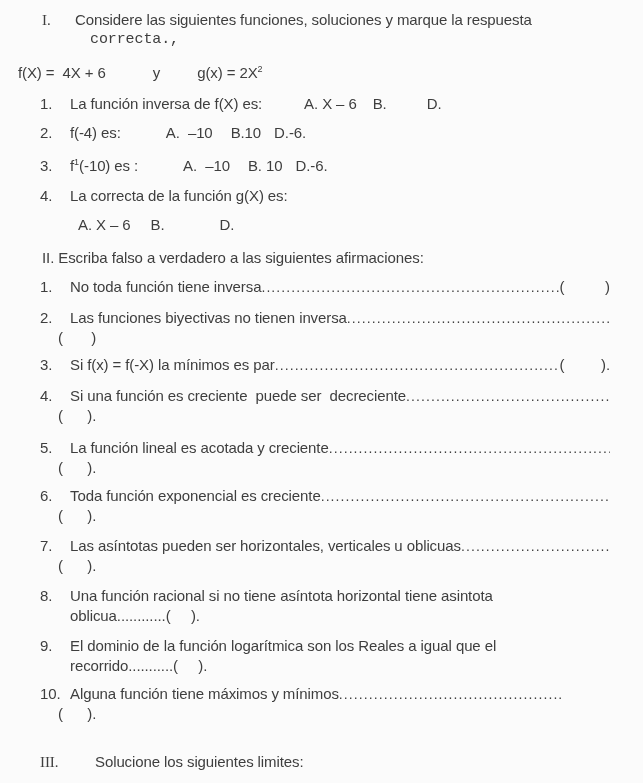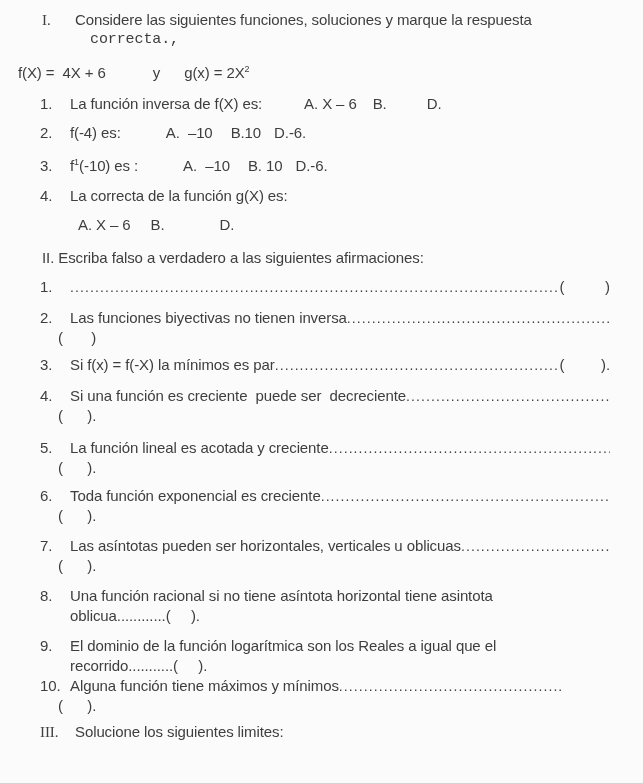--- a/index.html
+++ b/index.html
@@ -19,21 +19,21 @@
   .roman { font-family: "Liberation Serif", serif; }
 
   
   .sec1-head { display: flex; margin-left: 42px; }
   .sec1-head .roman { width: 33px; flex: none; }
   .sec1-title2 { margin-left: 15px; font-family: Liberation Mono, monospace; }
 
   
   .func { margin-left: 18px; margin-top: 9px; white-space: nowrap; }
   .func .conj { margin-left: 47px; }
-  .func .gfun { margin-left: 24px; }
+  .func .gfun { margin-left: 37px; }
   sup { font-size: 9px; letter-spacing: 0; }
 
   
   .mc { display: flex; margin-left: 40px; white-space: nowrap; align-items: baseline; }
   .mc .num { width: 30px; flex: none; }
   .i1 { margin-top: 11px; }
   .i1 .oA { margin-left: 42px; } .i1 .oB { margin-left: 16px; } .i1 .oD { margin-left: 40px; }
   .i2 { margin-top: 9px; }
   .i2 .oA { margin-left: 45px; } .i2 .oB { margin-left: 18px; } .i2 .oD { margin-left: 13px; }
   .i3 { margin-top: 9px; }
@@ -54,24 +54,24 @@
   .cont { margin-left: 70px; }
   .t1  { margin-top: 9px; }
   .t2i { margin-top: 11px; }
   .t3i { margin-top: 7px; }
   .t4i { margin-top: 11px; }
   .t5i { margin-top: 12px; }
   .t6i { margin-top: 8px; }
   .t7i { margin-top: 10px; }
   .t8i { margin-top: 10px; }
   .t9i { margin-top: 10px; }
-  .t10i { margin-top: 0; }
-
-  
-  .sec3-head { display: flex; margin-left: 40px; margin-top: 6px; }
+  .t10i { margin-top: 8px; }
+
+  
+  .sec3-head { display: flex; margin-left: 40px; margin-top: 28px; gap: 20px; }
   .sec3-head .roman { width: 35px; flex: none; }
 </style>
 </head>
 <body>
 
 <div class="page">
 
   <div class="sec1-head">
     <span class="roman">I.</span>
     <div>
@@ -117,20 +117,21 @@
       <span class="oA">A. X – 6</span>
       <span class="oB">B.</span>
       <span class="oD">D.</span>
     </div>
   </div>
 
   <div class="sec2-head">II. Escriba falso a verdadero a las siguientes afirmaciones:</div>
 
   <div class="tf t1">
     <span class="num">1.</span>
+    <span class="txt">No toda función tiene inversa</span>
     <span class="dots">........................................................................................................................................................................</span>
     <span class="paren">(&nbsp;&nbsp;&nbsp;&nbsp;&nbsp;&nbsp;&nbsp;&nbsp;&nbsp;&nbsp;)</span>
   </div>
 
   <div>
     <div class="tf t2i">
       <span class="num">2.</span>
       <span class="txt">Las funciones biyectivas no tienen inversa</span>
       <span class="dots">........................................................................................................................................................................</span>
     </div>

